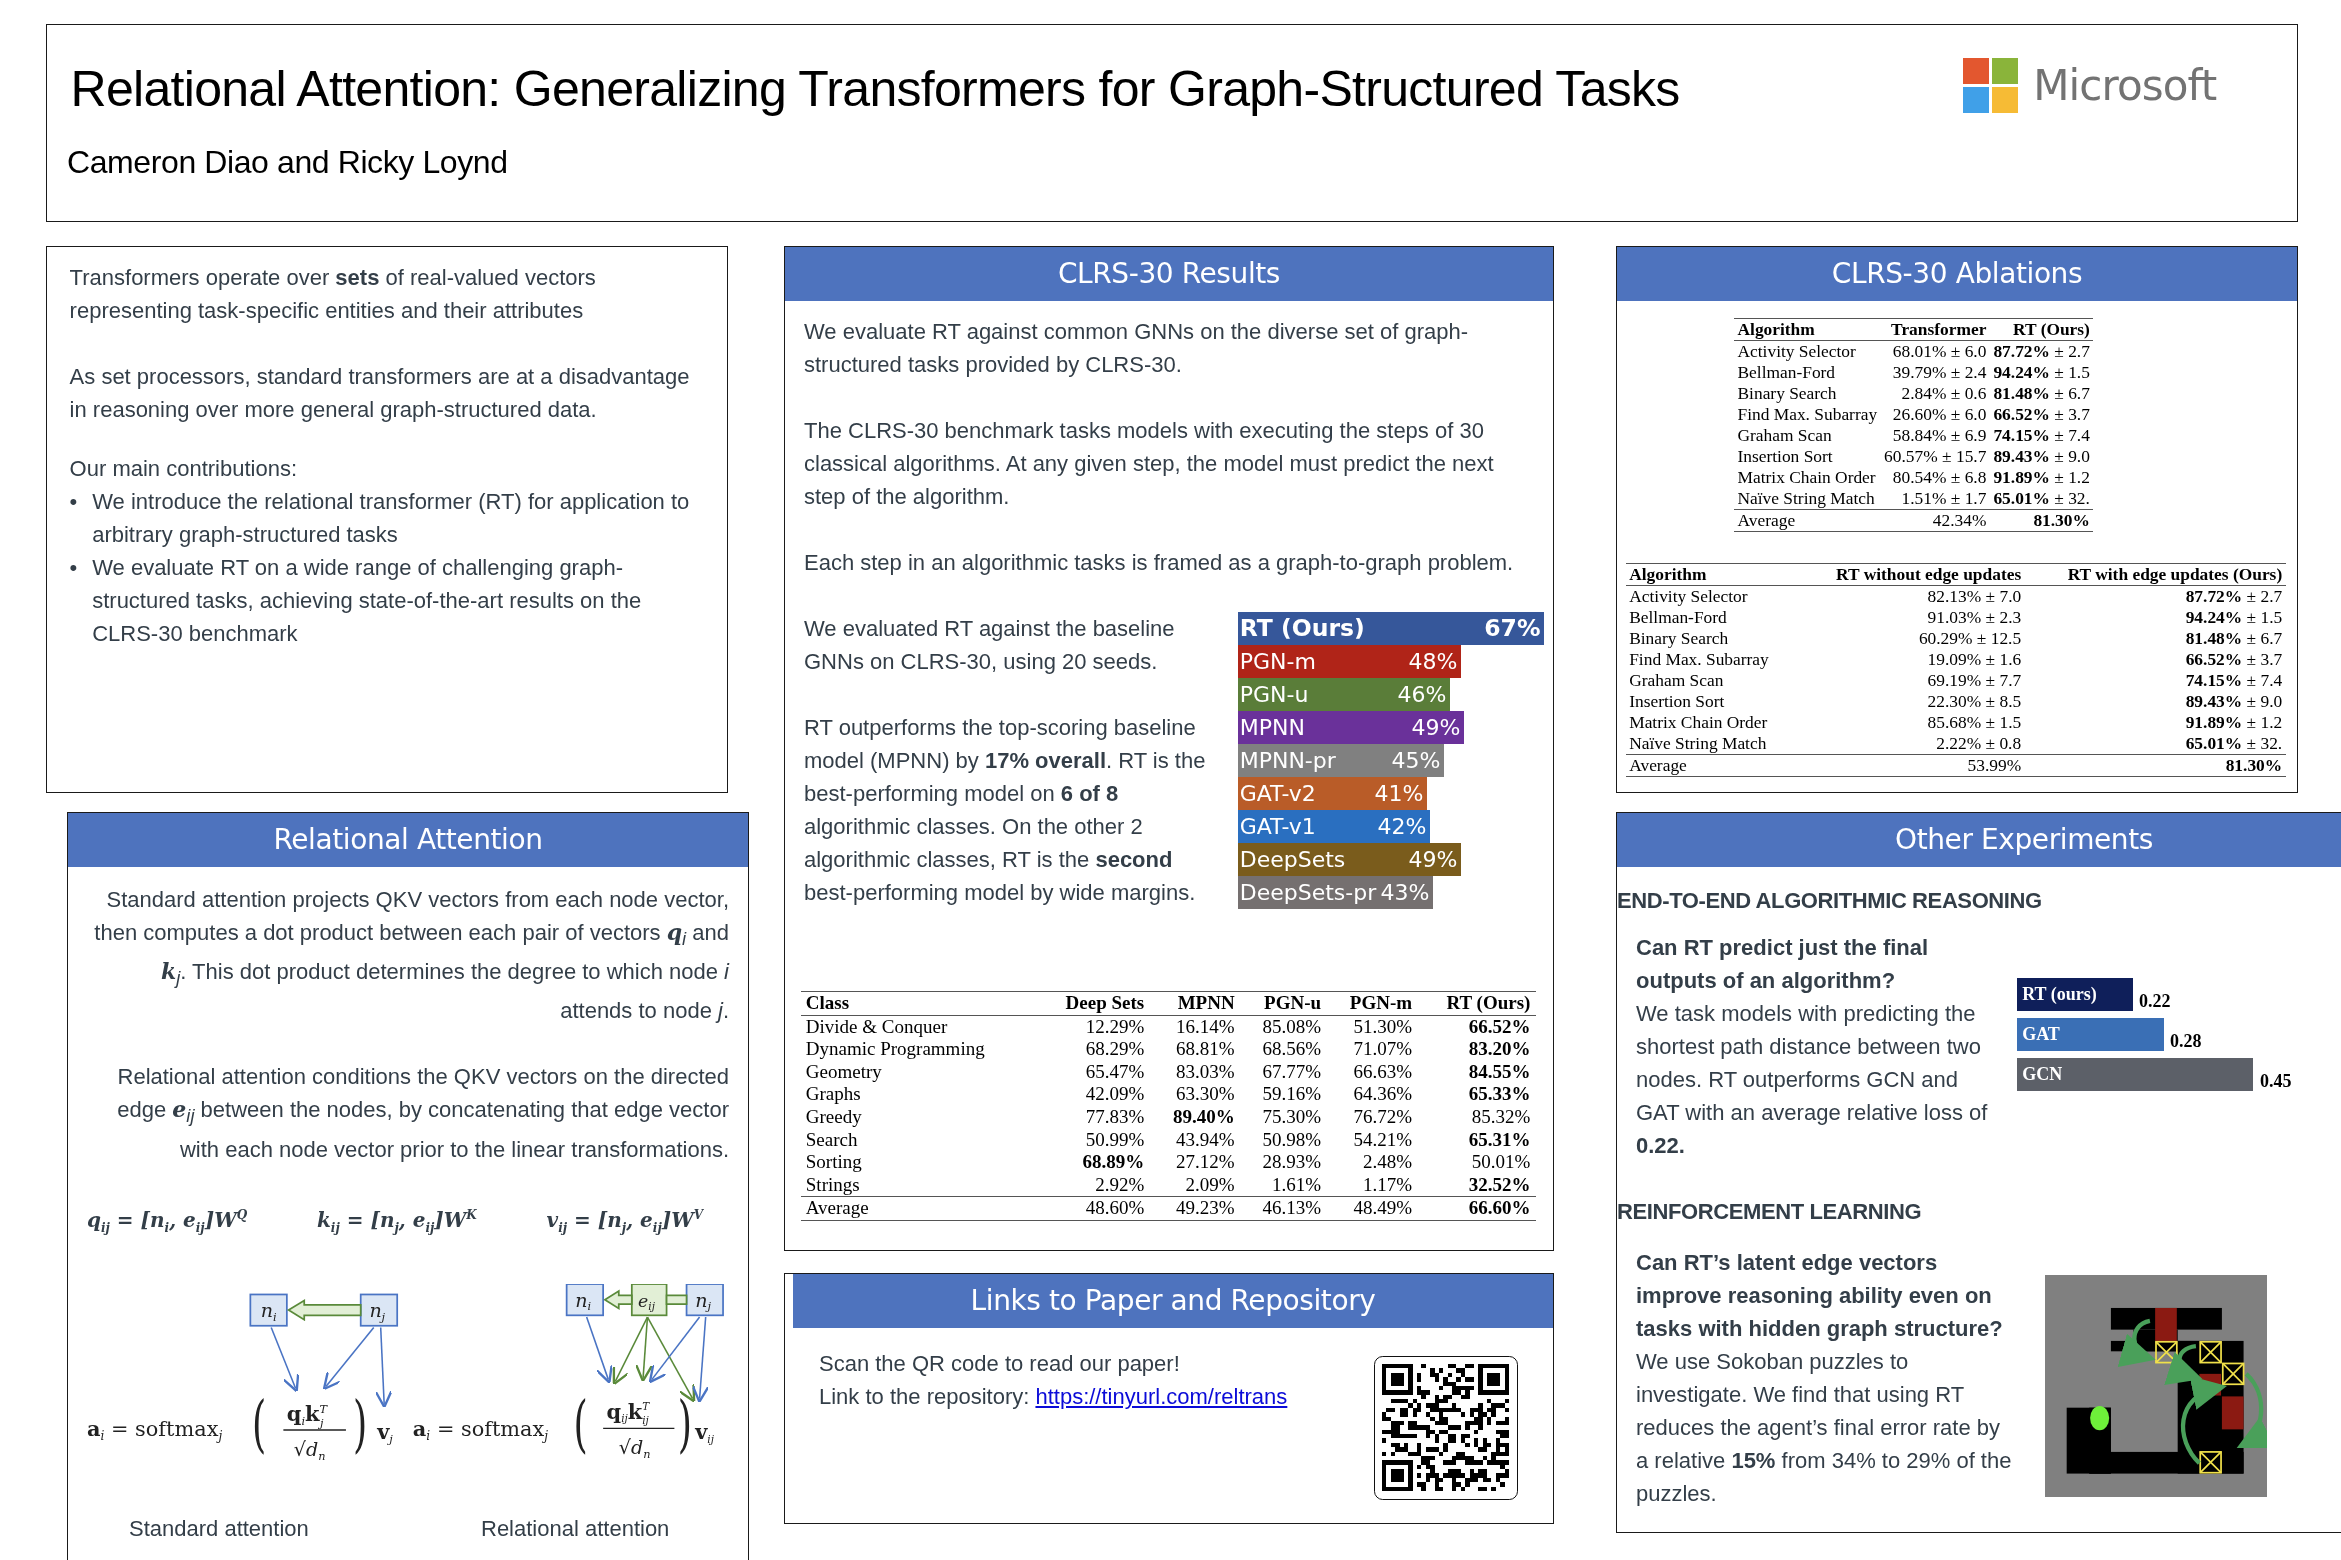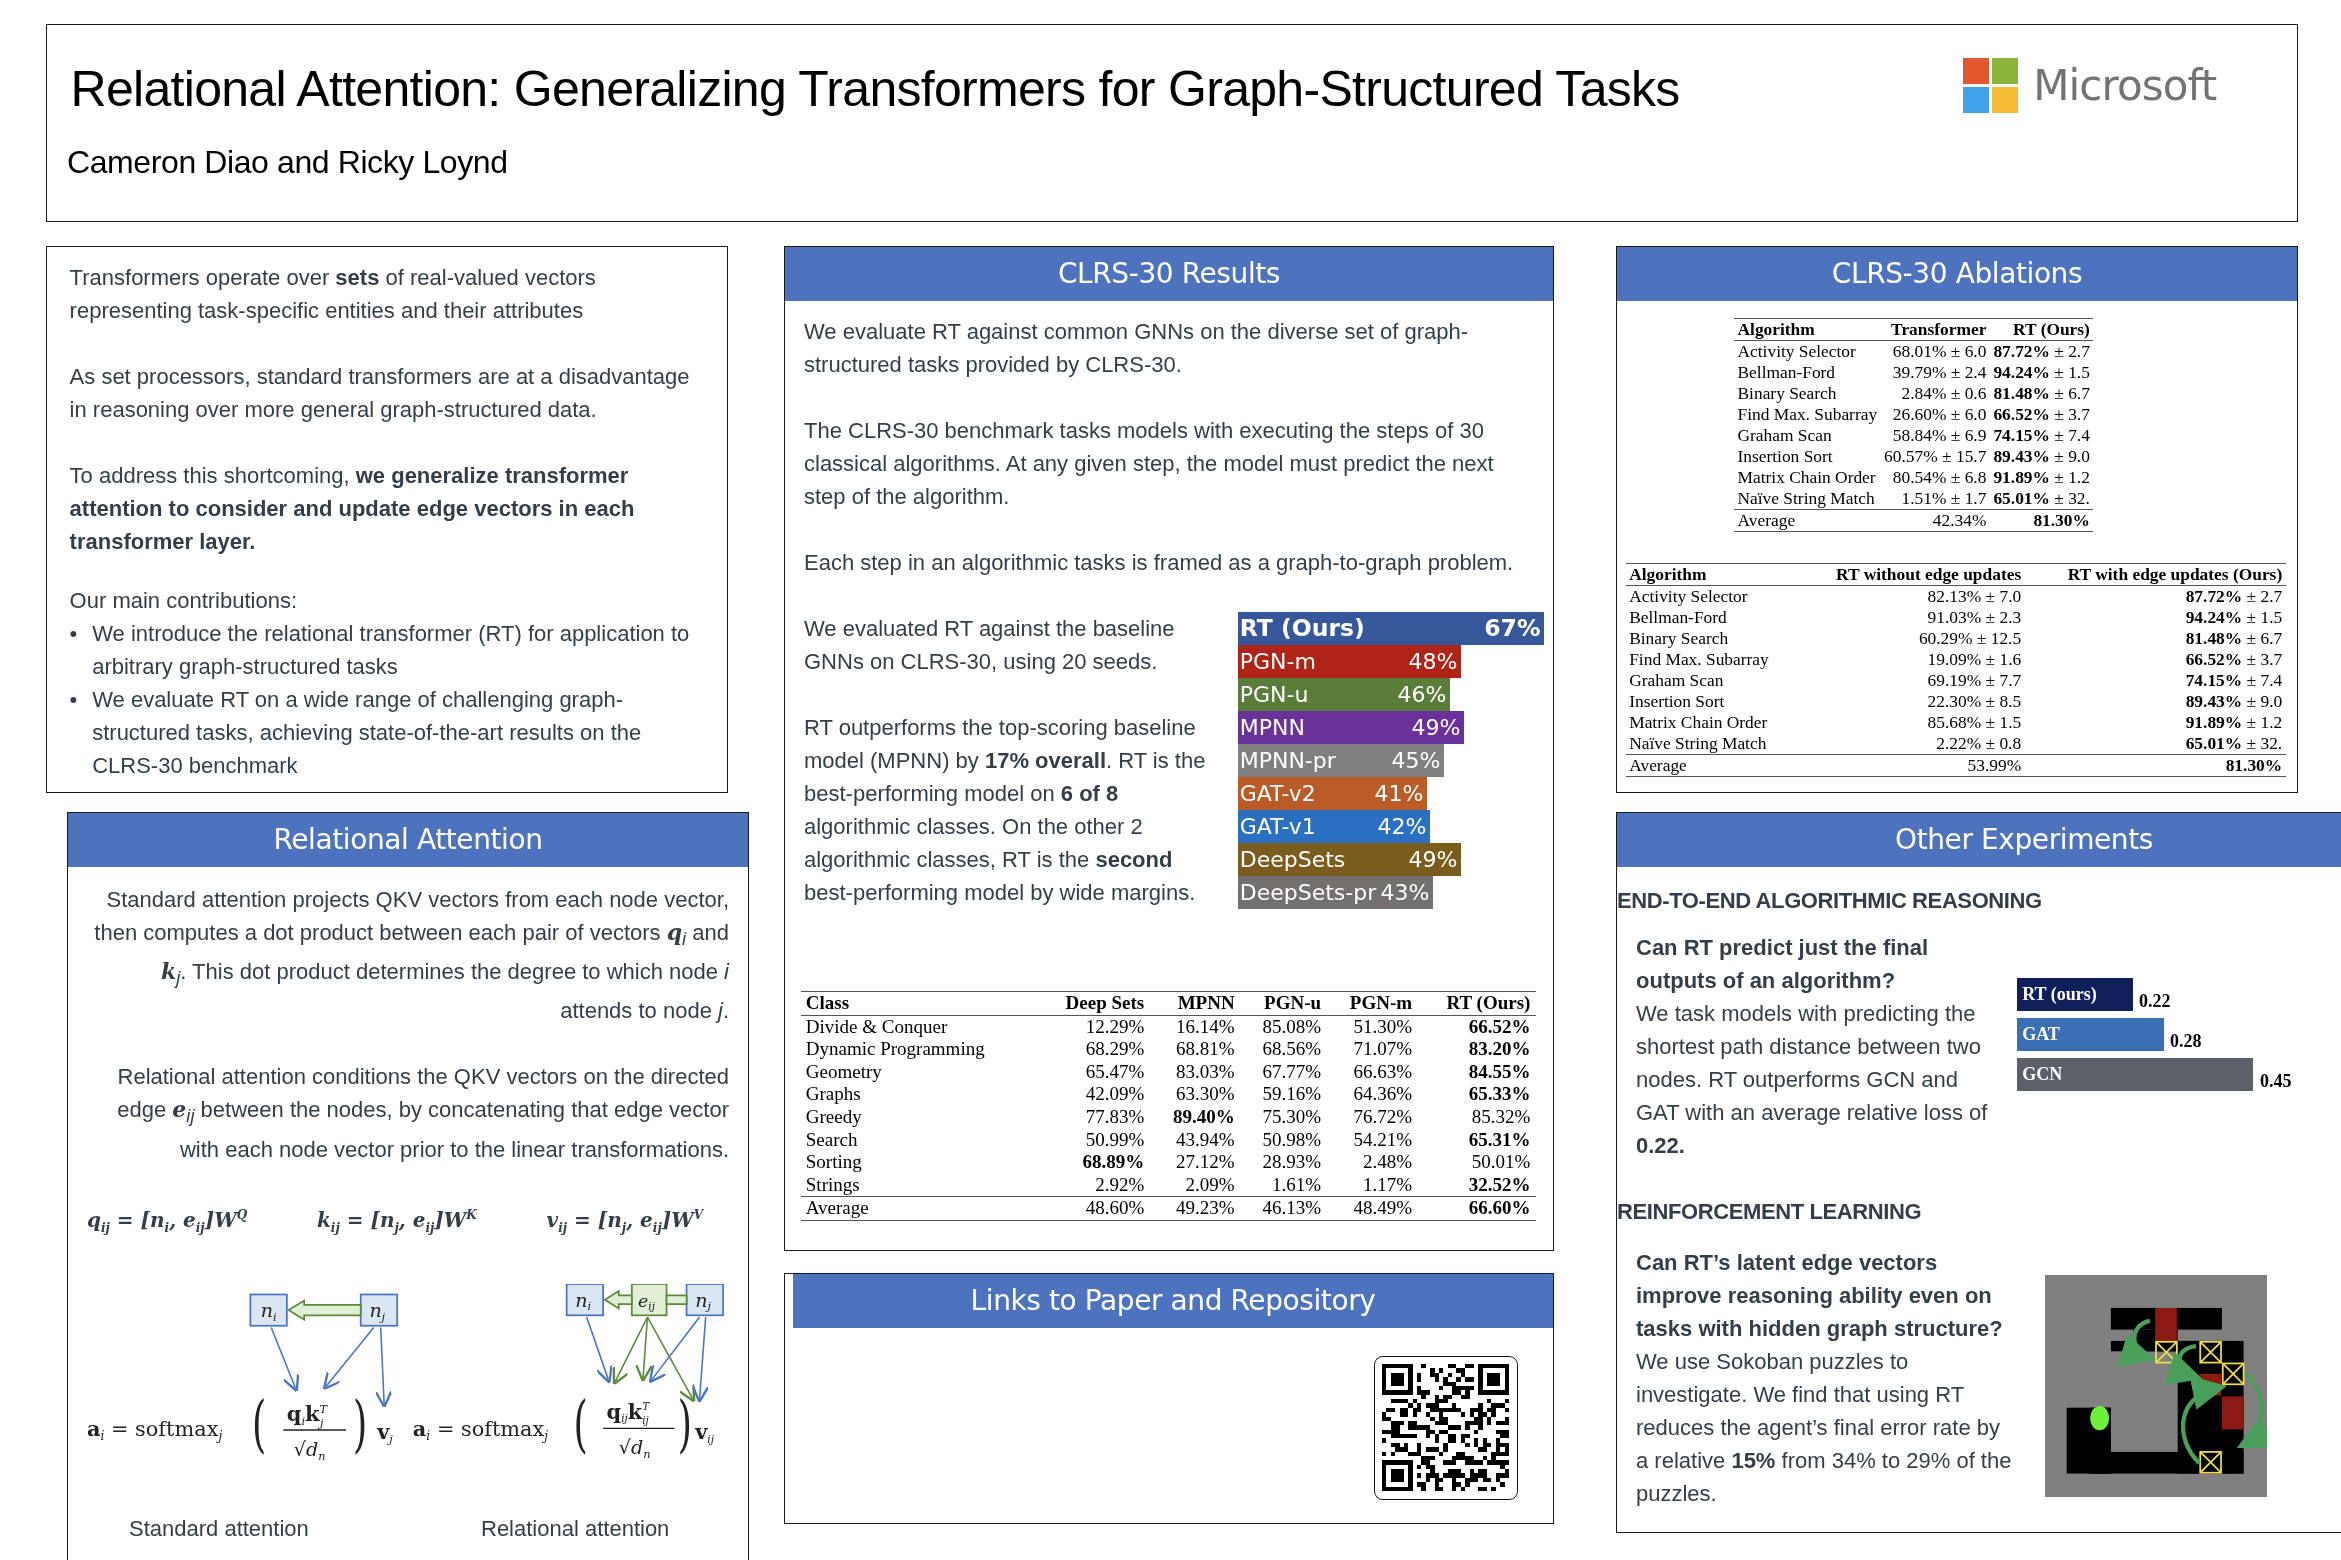--- a/index.html
+++ b/index.html
@@ -90,21 +90,20 @@
       <span style="background:#40a0e8"></span>
         <span style="background:#f6bb35"></span>
     </div>
     <div id="ms-word">Microsoft</div>
   </div>
 </div>
 
 <div class="box txt" id="intro">
   <p><span>Transformers operate over </span><b>sets</b><span> of real-valued vectors representing task-specific entities and their attributes</span></p>
   <p>As set processors, standard transformers are at a disadvantage in reasoning over more general graph-structured data.</p>
-  <p><span>To address this shortcoming, </span><b>we generalize transformer attention to consider and update edge vectors in each transformer layer.</b></p>
   <div style="margin-top:-7px">Our main contributions:</div>
   <ul>
     <li>We introduce the relational transformer (RT) for application to arbitrary graph-structured tasks</li>
     <li>We evaluate RT on a wide range of challenging graph-structured tasks, achieving state-of-the-art results on the CLRS-30 benchmark</li>
   </ul>
 </div>
 
 <div class="box" id="relatt">
   <div class="sec-head">Relational Attention</div>
   <div class="body txt">
@@ -317,20 +316,24 @@
           <td>46.13%</td>
           <td>48.49%</td>
           <td><b>66.60%</b></td>
         </tr>
       </tfoot>
   </table>
 </div>
 
 <div class="box" id="links">
   <div class="sec-head">Links to Paper and Repository</div>
+  <div class="body">
+    <div>Scan the QR code to read our paper!</div>
+    <div><span>Link to the repository: </span><a>https://tinyurl.com/reltrans</a></div>
+  </div>
   <div id="qr">
     <svg width="127" height="127" viewBox="0 0 29 29" shape-rendering="crispEdges" id="qr-svg">
         <rect x="9" y="0" width="1" height="1" fill="#000"></rect>
         <rect x="15" y="0" width="1" height="1" fill="#000"></rect>
         <rect x="16" y="0" width="1" height="1" fill="#000"></rect>
         <rect x="19" y="0" width="1" height="1" fill="#000"></rect>
         <rect x="20" y="0" width="1" height="1" fill="#000"></rect>
         <rect x="11" y="1" width="1" height="1" fill="#000"></rect>
         <rect x="13" y="1" width="1" height="1" fill="#000"></rect>
         <rect x="17" y="1" width="1" height="1" fill="#000"></rect>

